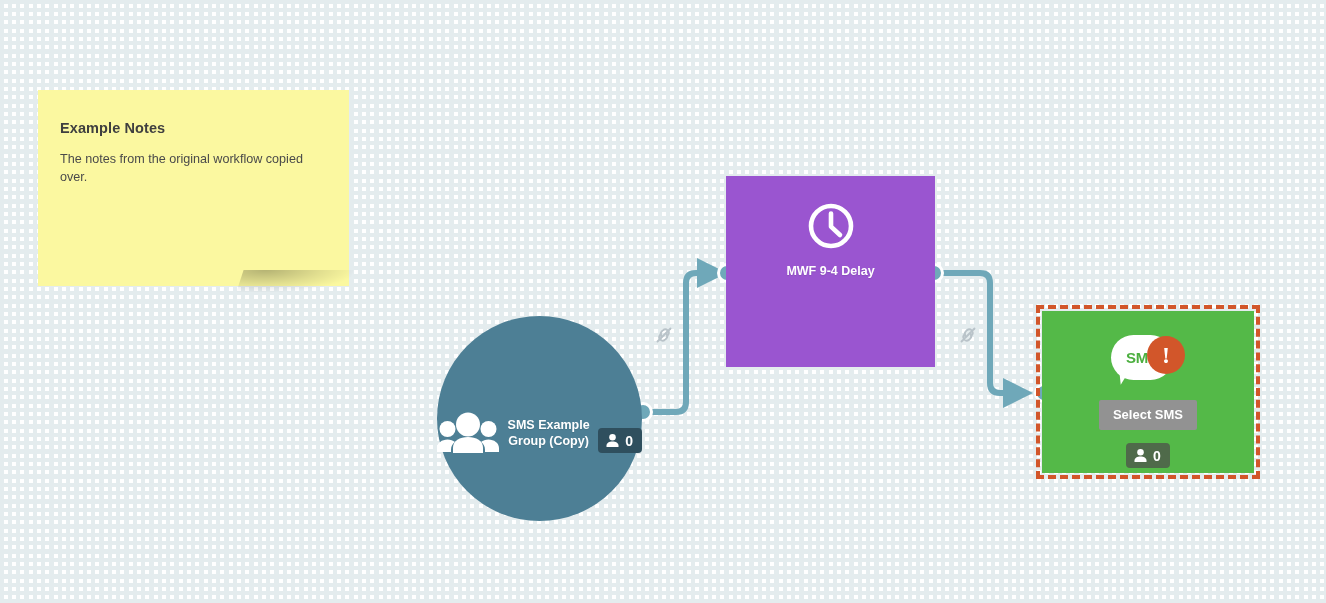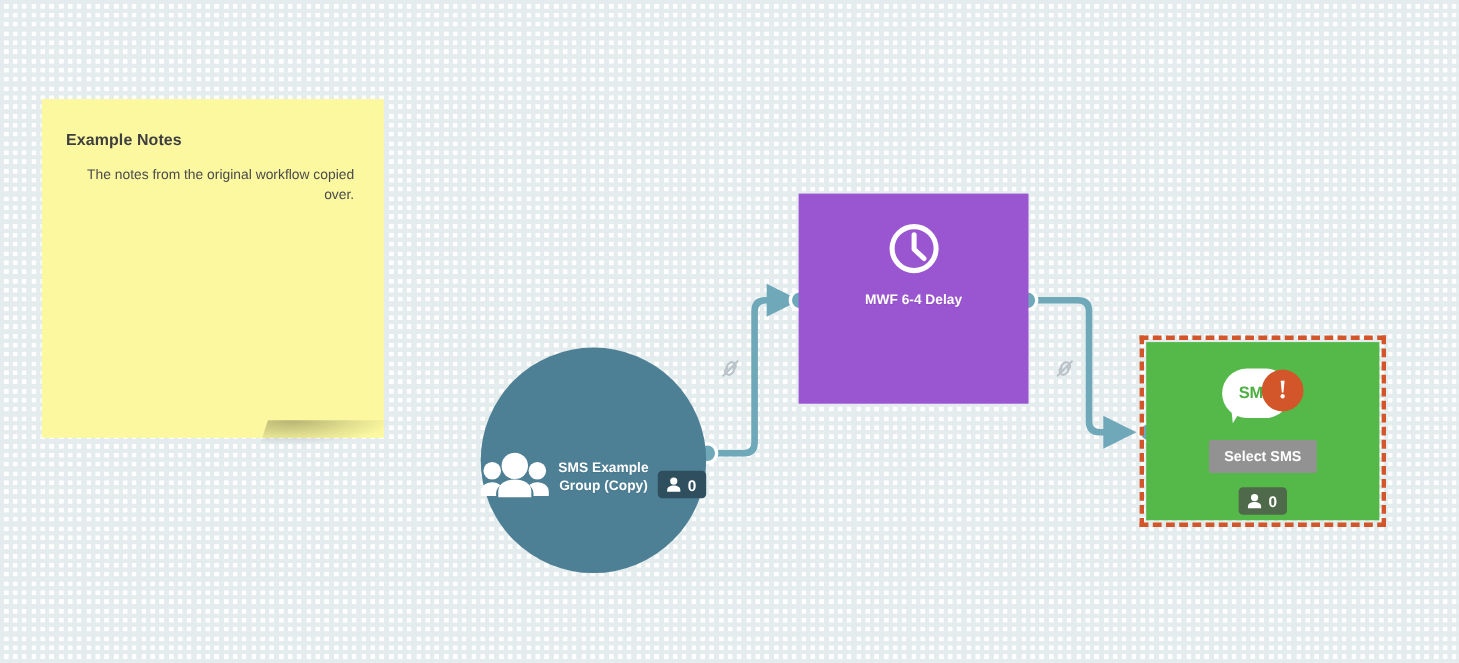--- a/index.html
+++ b/index.html
@@ -51,21 +51,21 @@
     height: 603px;
     pointer-events: none;
   }
 
   
   .sticky-note {
     position: absolute;
     left: 38px;
     top: 90px;
     width: 311px;
-    height: 308px;
+    height: 196px;
     background: #fbf8a0;
     box-sizing: border-box;
     padding: 30px 22px 0 22px;
   }
   .sticky-note-shadow {
     position: absolute;
     right: -1px;
     bottom: -6px;
     width: 110px;
     height: 22px;
@@ -79,21 +79,20 @@
     color: #3f3f3f;
     margin: 0 0 14px 0;
     letter-spacing: .1px;
   }
   .sticky-body {
     font-size: 12.6px;
     color: #4a4a4a;
     line-height: 1.45;
     margin: 0;
     max-width: 262px;
-    text-align: right;
   }
 
   
   .node {
     position: absolute;
     box-sizing: border-box;
   }
   .node-label {
     color: #ffffff;
     font-size: 12.5px;
@@ -320,21 +319,21 @@
     </div>
   </div>
 
   <div class="node" id="delay-node">
     <span class="clock-icon">
       <svg width="48" height="48" viewBox="0 0 48 48" fill="none" stroke="#ffffff">
         <circle cx="24" cy="24" r="20" stroke-width="4.6"></circle>
         <path d="M24 11.5 V24.6 L33 33" stroke-width="4.6" stroke-linecap="round" stroke-linejoin="round"></path>
       </svg>
     </span>
-    <div class="node-label">MWF 6-4 Delay</div>
+    <div class="node-label">MWF 9-4 Delay</div>
   </div>
 
   <div class="selection-ring"></div>
   <div class="node" id="sms-node">
     <div class="sms-icon-wrap">
       <div class="sms-bubble-tail"></div>
       <div class="sms-bubble"></div>
       <div class="sms-bubble-text">SMS</div>
       <div class="sms-alert">!</div>
     </div>

